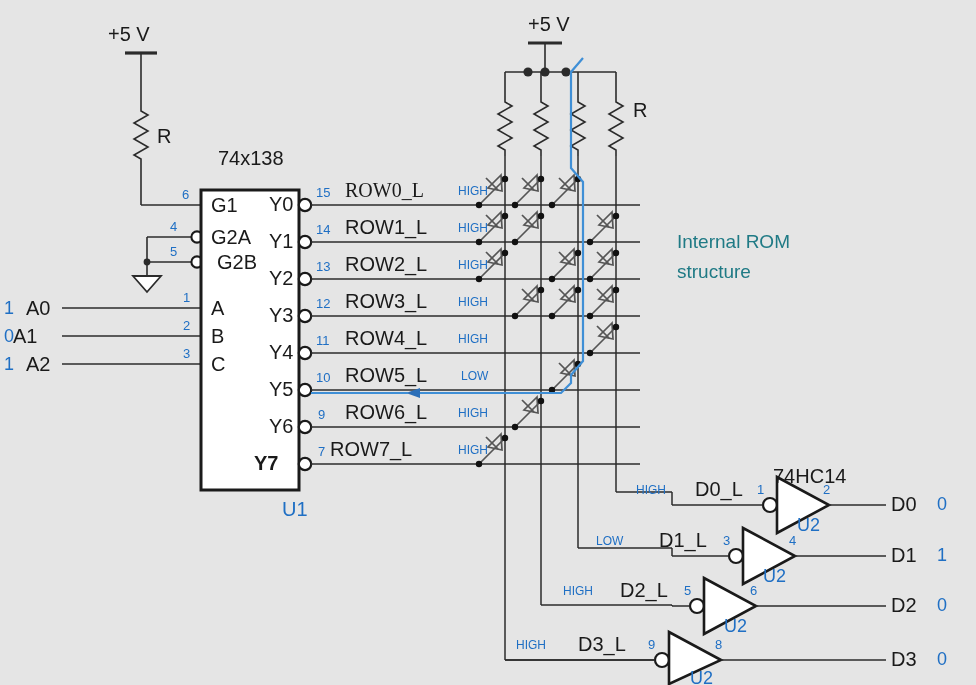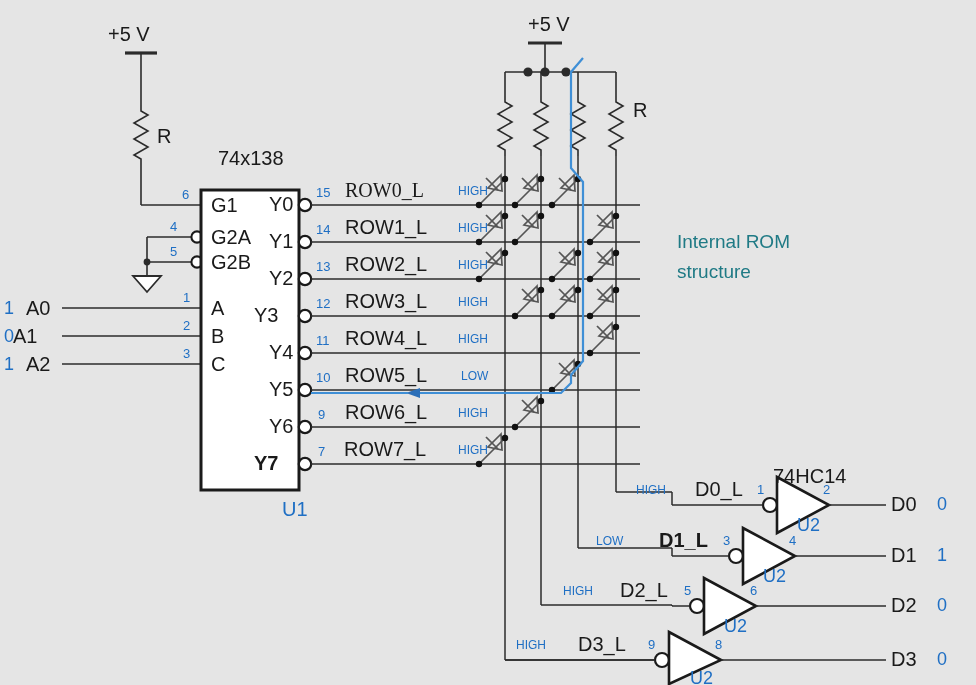--- a/index.html
+++ b/index.html
@@ -232,21 +232,21 @@
   <div class="lbl blk t20" style="left:157px;top:126px;">R</div>
 
   <div class="lbl blk t20" style="left:528px;top:14px;">+5 V</div>
   <div class="lbl blk t20" style="left:633px;top:100px;">R</div>
 
   <div class="lbl blk t20" style="left:218px;top:148px;">74x138</div>
   <div class="lbl blu t20" style="left:282px;top:499px;">U1</div>
 
   <div class="lbl blk t20" style="left:211px;top:195px;">G1</div>
   <div class="lbl blk t20" style="left:211px;top:227px;">G2A</div>
-  <div class="lbl blk t20" style="left:211px;top:252px;">G2B</div>
+  <div class="lbl blk t20" style="left:217px;top:252px;">G2B</div>
   <div class="lbl blu t13" style="left:182px;top:188px;">6</div>
   <div class="lbl blu t13" style="left:170px;top:220px;">4</div>
   <div class="lbl blu t13" style="left:170px;top:245px;">5</div>
 
   <div class="lbl blk t20" style="left:211px;top:298px;">A</div>
   <div class="lbl blk t20" style="left:211px;top:326px;">B</div>
   <div class="lbl blk t20" style="left:211px;top:354px;">C</div>
   <div class="lbl blu t13" style="left:183px;top:291px;">1</div>
   <div class="lbl blu t13" style="left:183px;top:319px;">2</div>
   <div class="lbl blu t13" style="left:183px;top:347px;">3</div>
@@ -254,21 +254,21 @@
   <div class="lbl blk t20" style="left:26px;top:298px;">A0</div>
   <div class="lbl blk t20" style="left:13px;top:326px;">A1</div>
   <div class="lbl blk t20" style="left:26px;top:354px;">A2</div>
   <div class="lbl blu t18" style="left:4px;top:299px;">1</div>
   <div class="lbl blu t18" style="left:4px;top:327px;">0</div>
   <div class="lbl blu t18" style="left:4px;top:355px;">1</div>
 
   <div class="lbl blk t20" style="left:269px;top:194px;">Y0</div>
   <div class="lbl blk t20" style="left:269px;top:231px;">Y1</div>
   <div class="lbl blk t20" style="left:269px;top:268px;">Y2</div>
-  <div class="lbl blk t20" style="left:254px;top:305px;text-align:right;">Y3</div>
+  <div class="lbl blk t20" style="left:269px;top:305px;text-align:right;">Y3</div>
   <div class="lbl blk t20" style="left:269px;top:342px;">Y4</div>
   <div class="lbl blk t20" style="left:269px;top:379px;">Y5</div>
   <div class="lbl blk t20" style="left:269px;top:416px;">Y6</div>
   <div class="lbl blk t20" style="left:254px;top:453px;font-weight:bold;">Y7</div>
 
   <div class="lbl blu t13" style="left:316px;top:186px;">15</div>
   <div class="lbl blu t13" style="left:316px;top:223px;">14</div>
   <div class="lbl blu t13" style="left:316px;top:260px;">13</div>
   <div class="lbl blu t13" style="left:316px;top:297px;">12</div>
   <div class="lbl blu t13" style="left:316px;top:334px;">11</div>
@@ -276,21 +276,21 @@
   <div class="lbl blu t13" style="left:318px;top:408px;">9</div>
   <div class="lbl blu t13" style="left:318px;top:445px;">7</div>
 
   <div class="lbl blk t20" style="left:345px;top:180px;font-family:Liberation Serif, serif;">ROW0_L</div>
   <div class="lbl blk t20" style="left:345px;top:217px;">ROW1_L</div>
   <div class="lbl blk t20" style="left:345px;top:254px;">ROW2_L</div>
   <div class="lbl blk t20" style="left:345px;top:291px;">ROW3_L</div>
   <div class="lbl blk t20" style="left:345px;top:328px;">ROW4_L</div>
   <div class="lbl blk t20" style="left:345px;top:365px;text-align:center;">ROW5_L</div>
   <div class="lbl blk t20" style="left:345px;top:402px;">ROW6_L</div>
-  <div class="lbl blk t20" style="left:344px;top:439px;">ROW7_L</div>
+  <div class="lbl blk t20" style="left:330px;top:439px;">ROW7_L</div>
 
   <div class="lbl blu t14" style="left:458px;top:185px;">HIGH</div>
   <div class="lbl blu t14" style="left:458px;top:222px;">HIGH</div>
   <div class="lbl blu t14" style="left:458px;top:259px;">HIGH</div>
   <div class="lbl blu t14" style="left:458px;top:296px;">HIGH</div>
   <div class="lbl blu t14" style="left:458px;top:333px;">HIGH</div>
   <div class="lbl blu t14" style="left:461px;top:370px;">LOW</div>
   <div class="lbl blu t14" style="left:458px;top:407px;">HIGH</div>
   <div class="lbl blu t14" style="left:458px;top:444px;">HIGH</div>
 
@@ -301,21 +301,21 @@
 
   <div class="lbl blu t14" style="left:636px;top:484px;">HIGH</div>
   <div class="lbl blk t20" style="left:695px;top:479px;text-align:right;">D0_L</div>
   <div class="lbl blu t13" style="left:757px;top:483px;">1</div>
   <div class="lbl blu t13" style="left:823px;top:483px;">2</div>
   <div class="lbl blk t20" style="left:891px;top:494px;">D0</div>
   <div class="lbl blu t18" style="left:937px;top:495px;">0</div>
   <div class="lbl blu t18" style="left:797px;top:516px;">U2</div>
 
   <div class="lbl blu t14" style="left:596px;top:535px;">LOW</div>
-  <div class="lbl blk t20" style="left:659px;top:530px;font-weight:bold;">D1_L</div>
+  <div class="lbl blk t20" style="left:659px;top:530px;">D1_L</div>
   <div class="lbl blu t13" style="left:723px;top:534px;">3</div>
   <div class="lbl blu t13" style="left:789px;top:534px;">4</div>
   <div class="lbl blk t20" style="left:891px;top:545px;">D1</div>
   <div class="lbl blu t18" style="left:937px;top:546px;">1</div>
   <div class="lbl blu t18" style="left:763px;top:567px;">U2</div>
 
   <div class="lbl blu t14" style="left:563px;top:585px;">HIGH</div>
   <div class="lbl blk t20" style="left:620px;top:580px;">D2_L</div>
   <div class="lbl blu t13" style="left:684px;top:584px;">5</div>
   <div class="lbl blu t13" style="left:750px;top:584px;">6</div>

